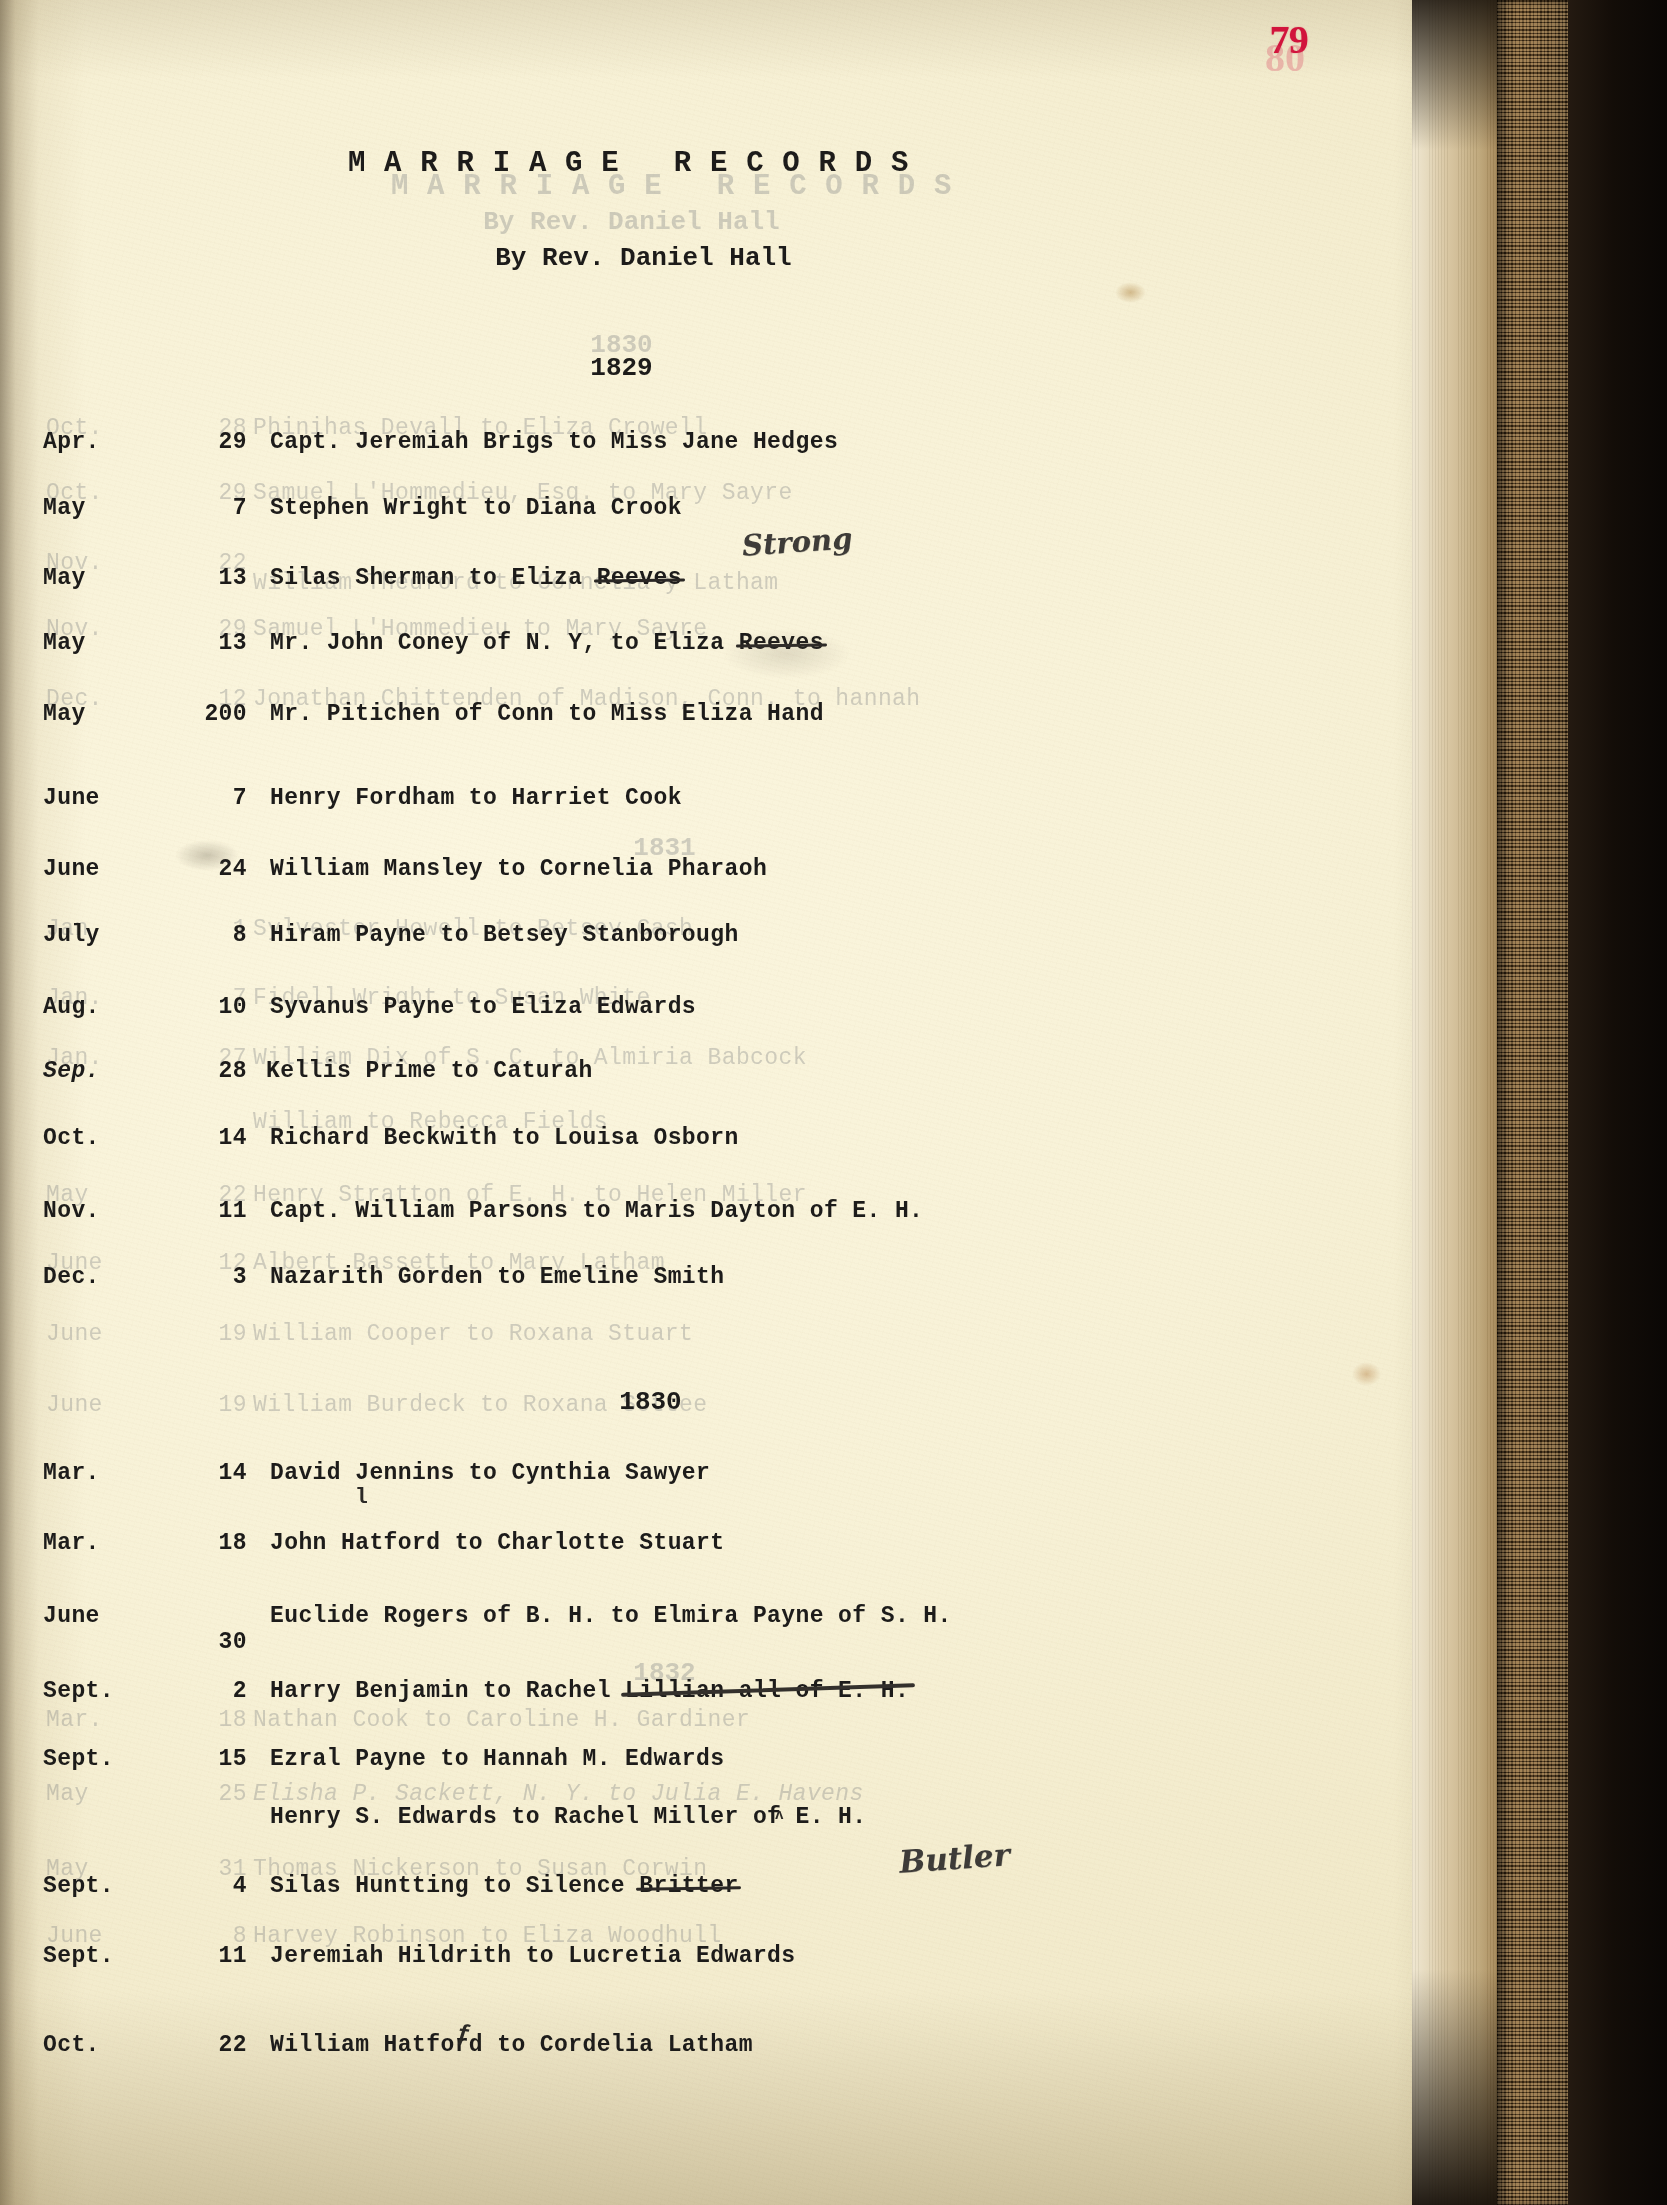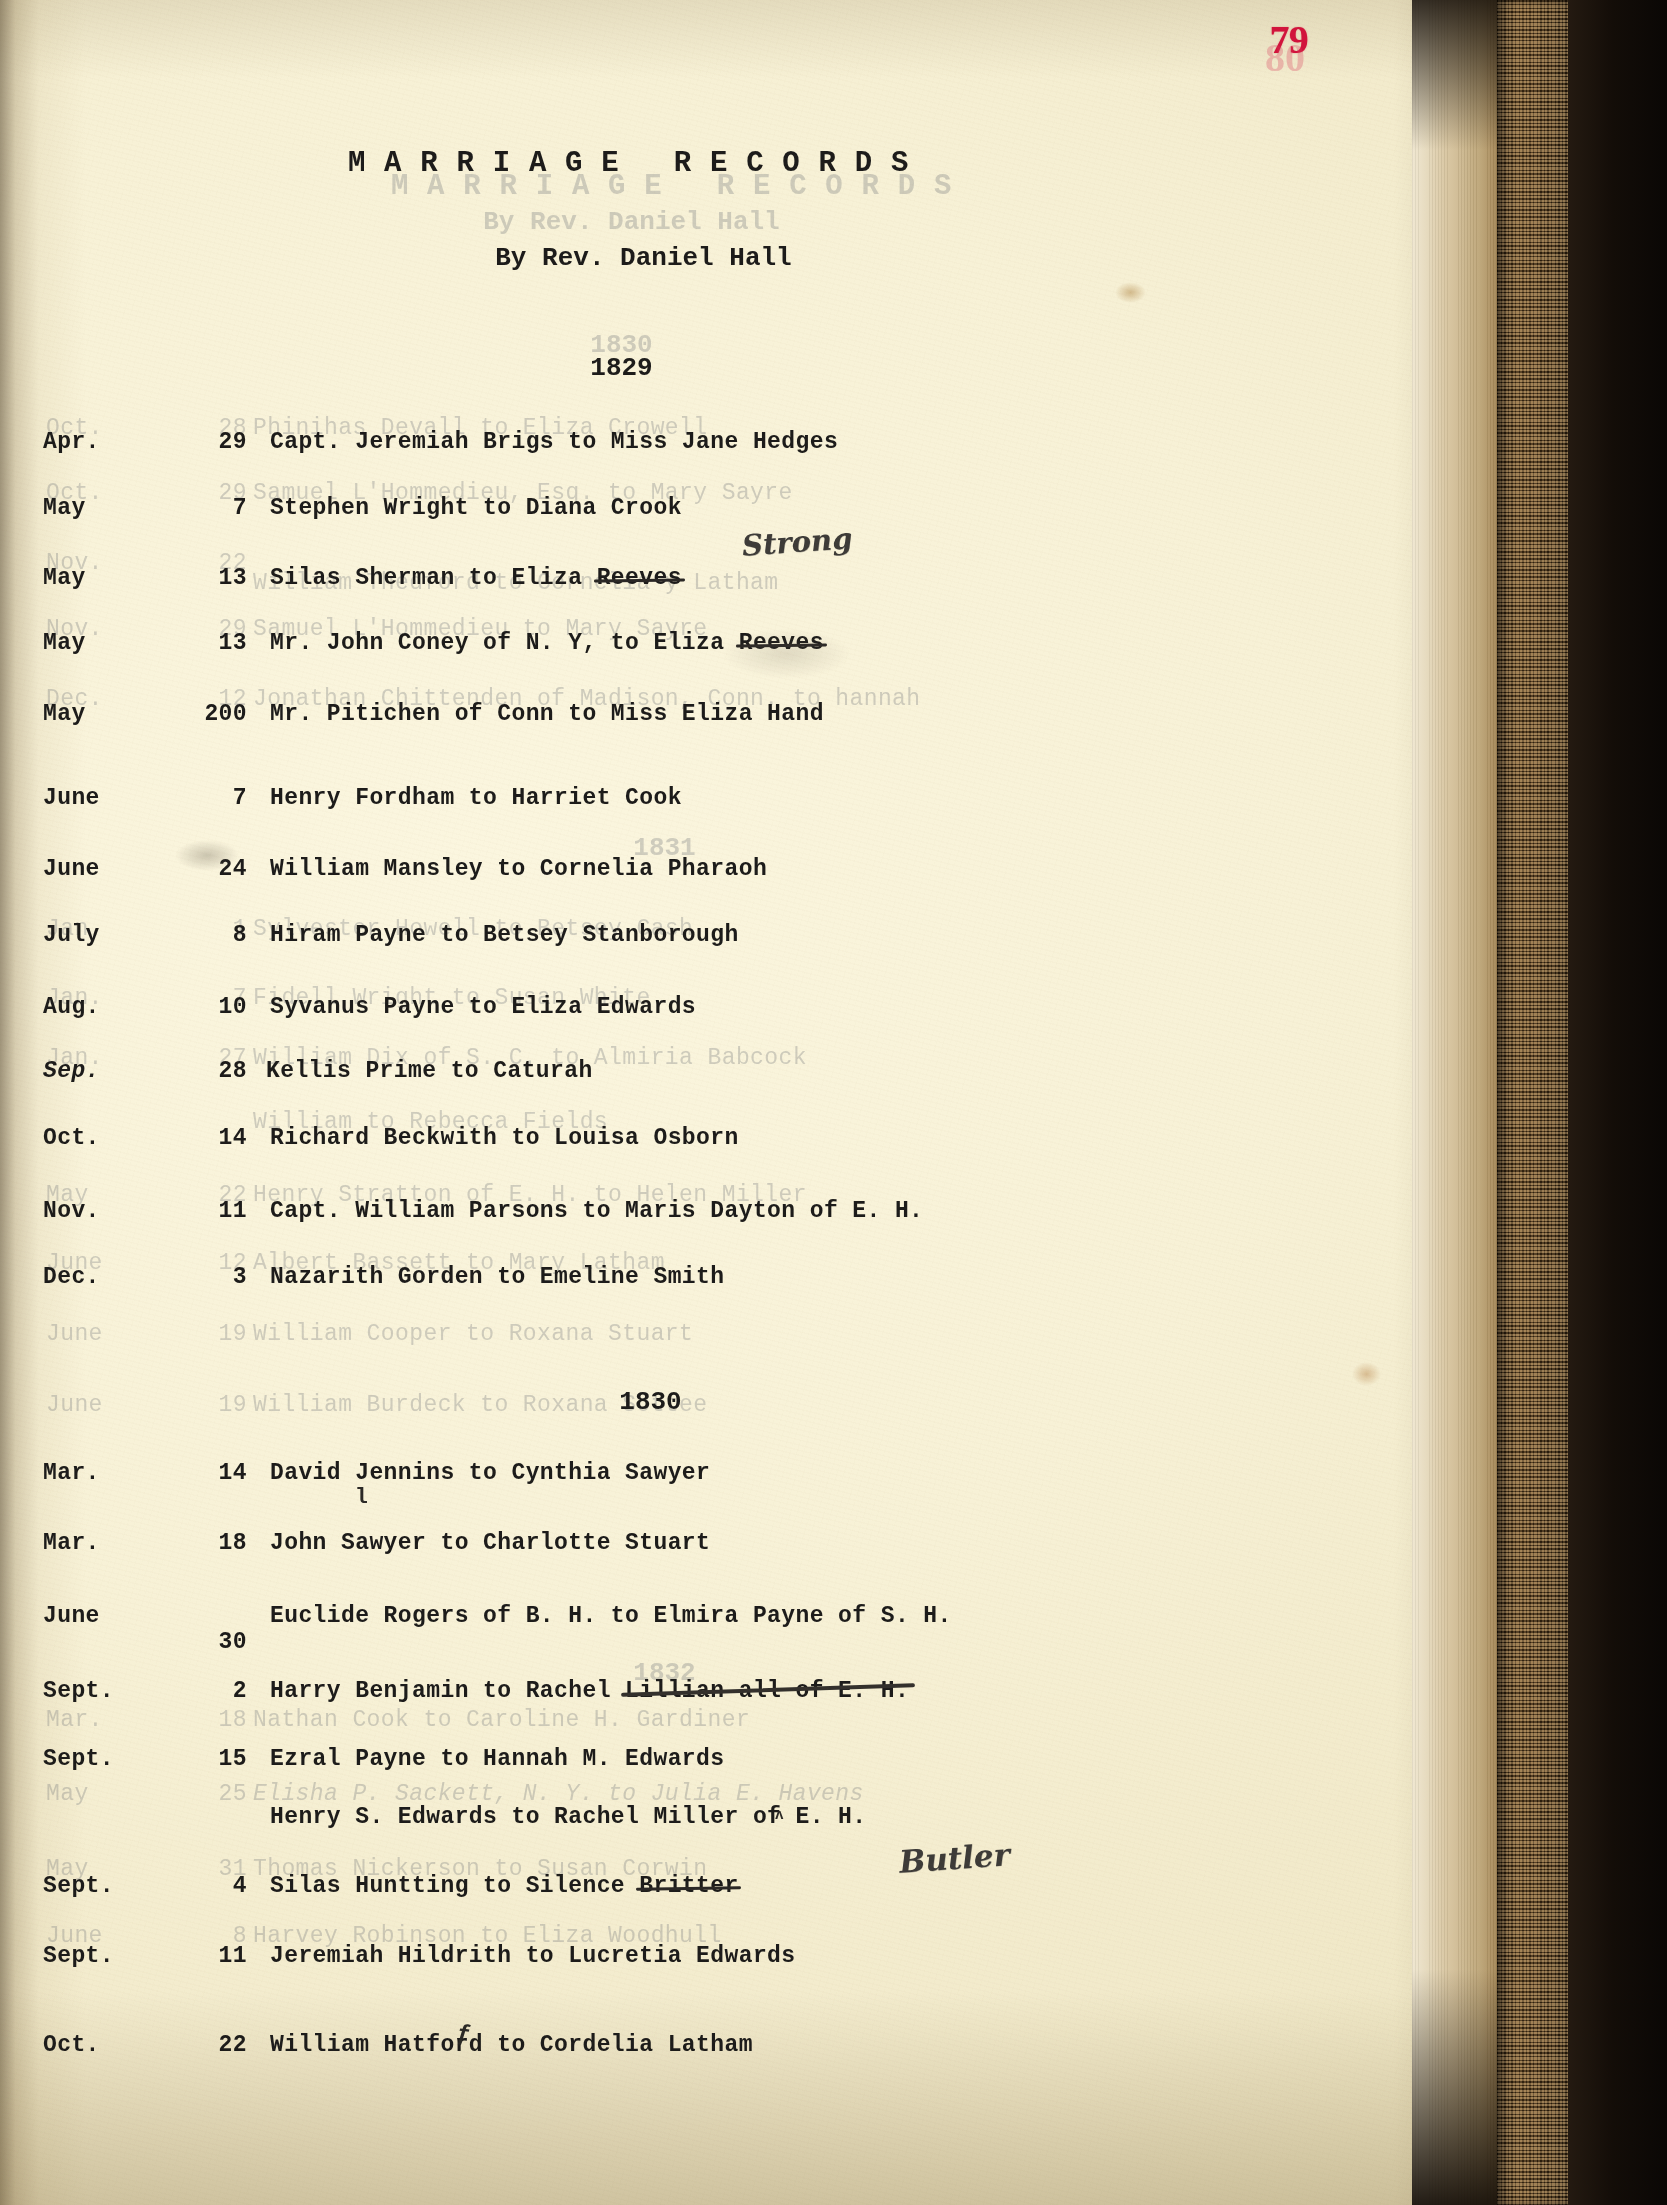--- a/index.html
+++ b/index.html
@@ -359,21 +359,21 @@
         </div>
         <div class="center year" style="left: -107px; top: 1387px; width: 1515px; text-align: center;">1830</div>
         <div>
           <div class="row mon" style="left: 43px; top: 1460px;">Mar.</div>
           <div class="row day" style="left: 111px; top: 1460px; width: 136px;">14</div>
           <div class="row txt" style="left: 270px; top: 1460px;">David Jennins to Cynthia Sawyer</div>
         </div>
         <div>
           <div class="row mon" style="left: 43px; top: 1530px;">Mar.</div>
           <div class="row day" style="left: 111px; top: 1530px; width: 136px;">18</div>
-          <div class="row txt" style="left: 270px; top: 1530px;">John Sawyer to Charlotte Stuart</div>
+          <div class="row txt" style="left: 270px; top: 1530px;">John Hatford to Charlotte Stuart</div>
         </div>
         <div class="caret" style="left: 355px; top: 1485px;">l</div>
         <div>
           <div class="row mon" style="left: 43px; top: 1603px;">June</div>
           <div class="row day" style="left: 111px; top: 1603px; width: 136px; margin-top: 26px;">30</div>
           <div class="row txt" style="left: 270px; top: 1603px;">Euclide Rogers of B. H. to Elmira Payne of S. H.</div>
         </div>
         <div>
           <div class="row mon" style="left: 43px; top: 1678px;">Sept.</div>
           <div class="row day" style="left: 111px; top: 1678px; width: 136px;">2</div>

